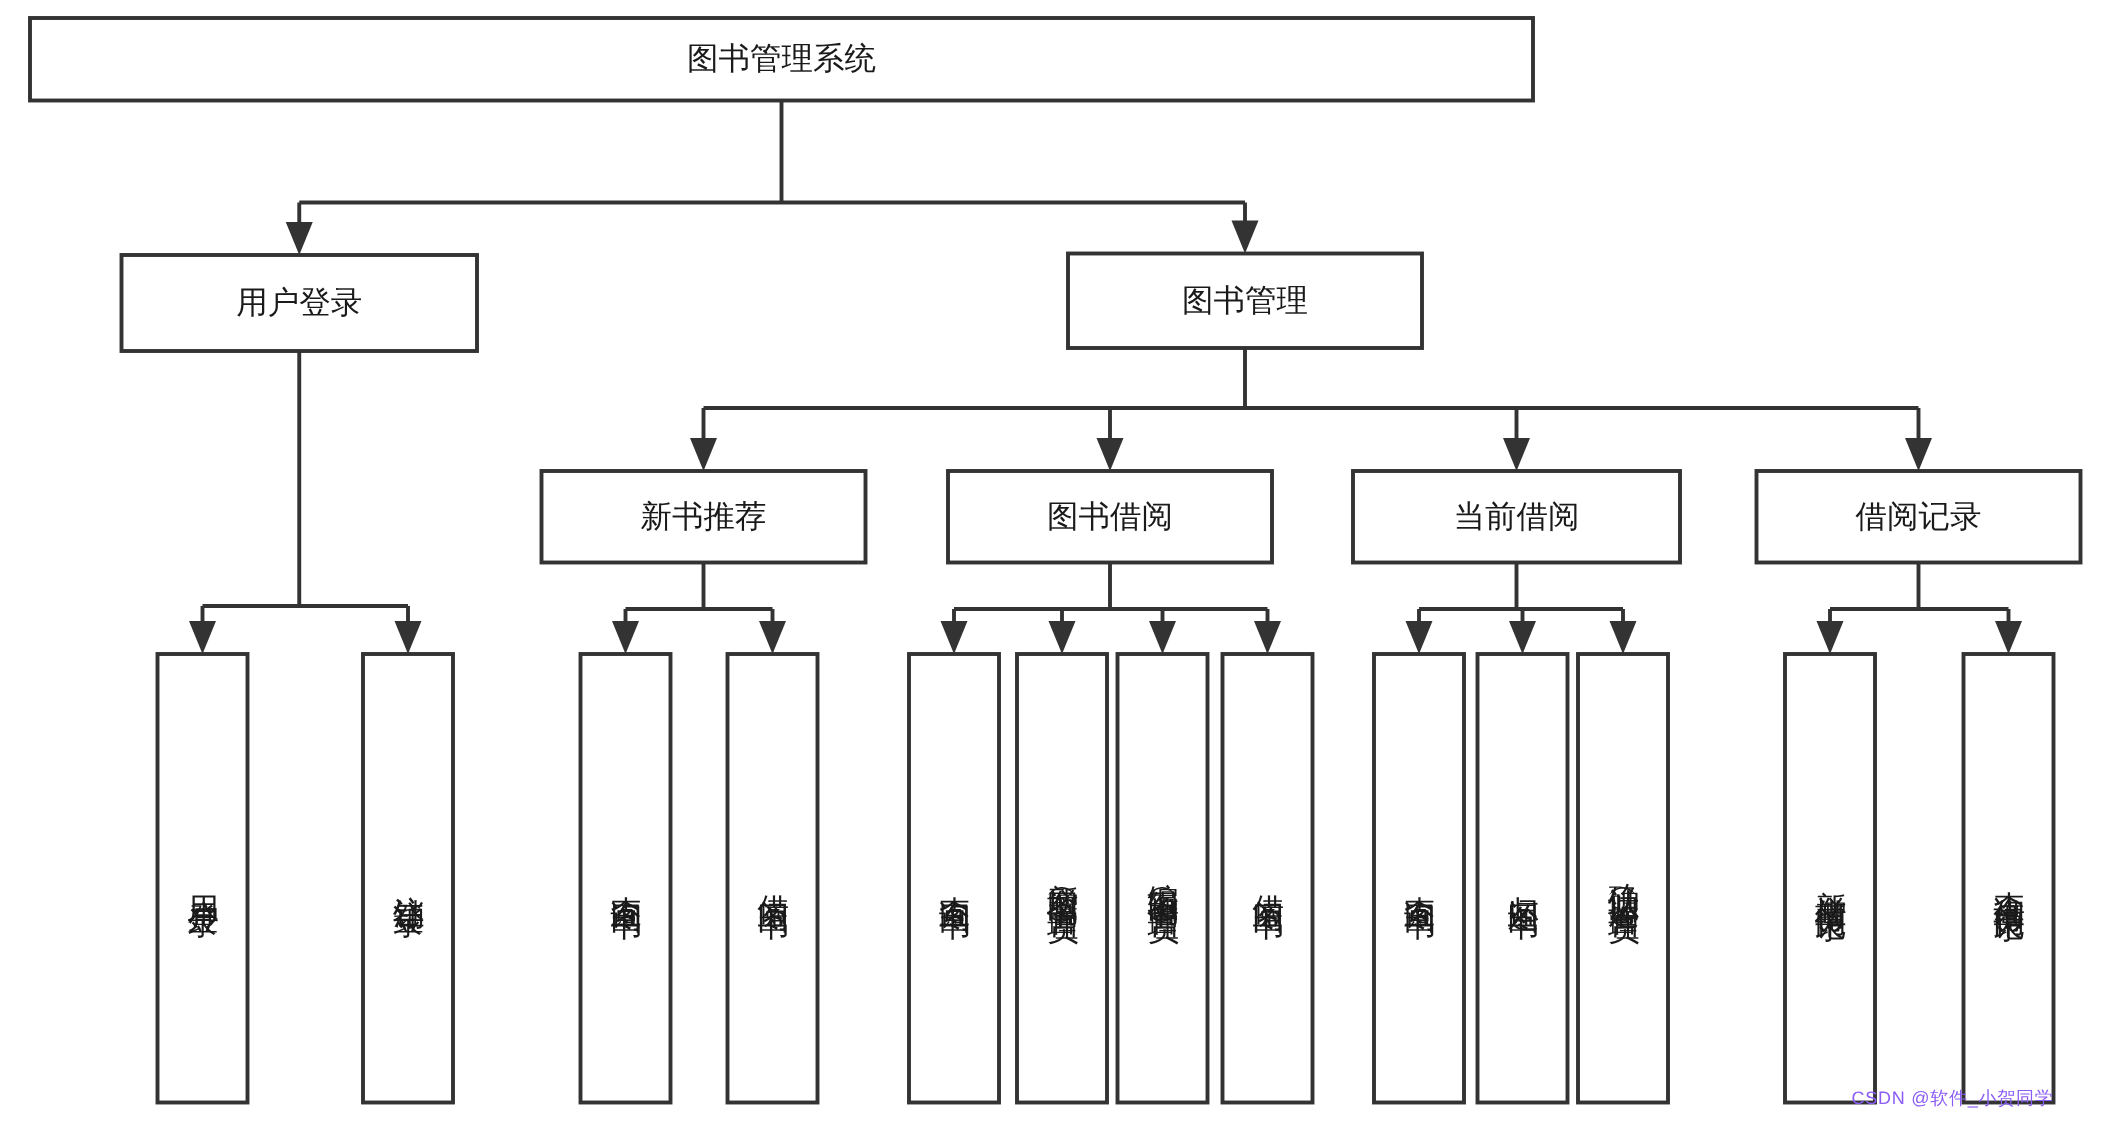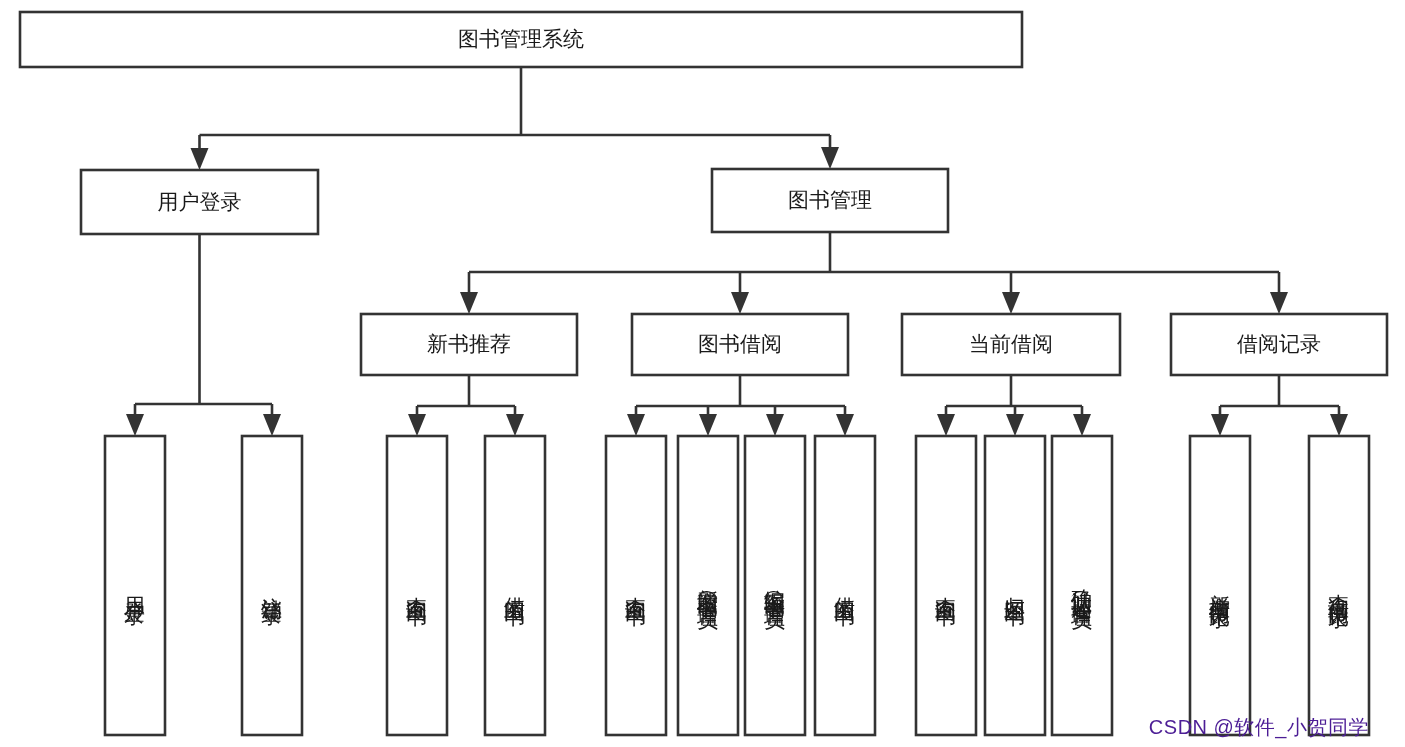--- a/index.html
+++ b/index.html
@@ -64,22 +64,22 @@
     align-items: center;
     justify-content: center;
     pointer-events: none;
     user-select: none;
   }
   .watermark {
     position: absolute;
     right: 14px;
     bottom: 6px;
     font-family: "Liberation Sans", "DejaVu Sans", sans-serif;
-    font-size: 20px;
-    color: #4c1d95;
+    font-size: 12px;
+    color: #8b5cf6;
     letter-spacing: 0.5px;
     white-space: nowrap;
   }
 </style>
 </head>
 <body>
 
 <div id="diagram-root">
   <svg class="diagram-svg" id="diagram-svg" viewBox="0 0 1405 747">
     <defs></defs>

